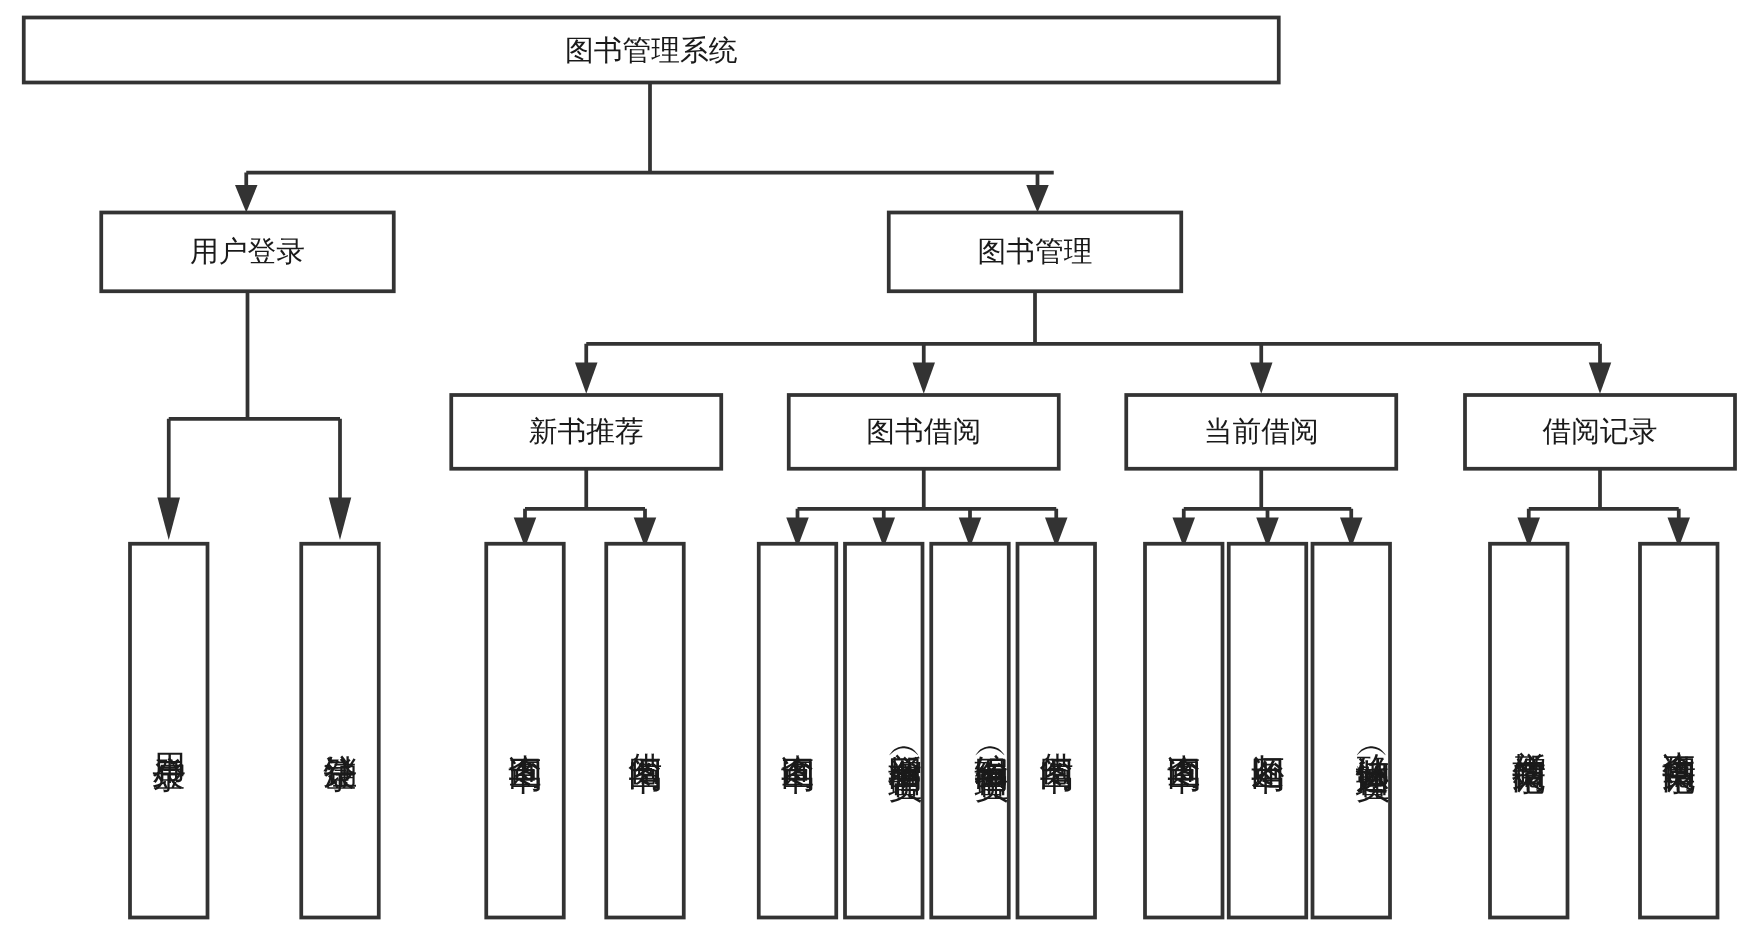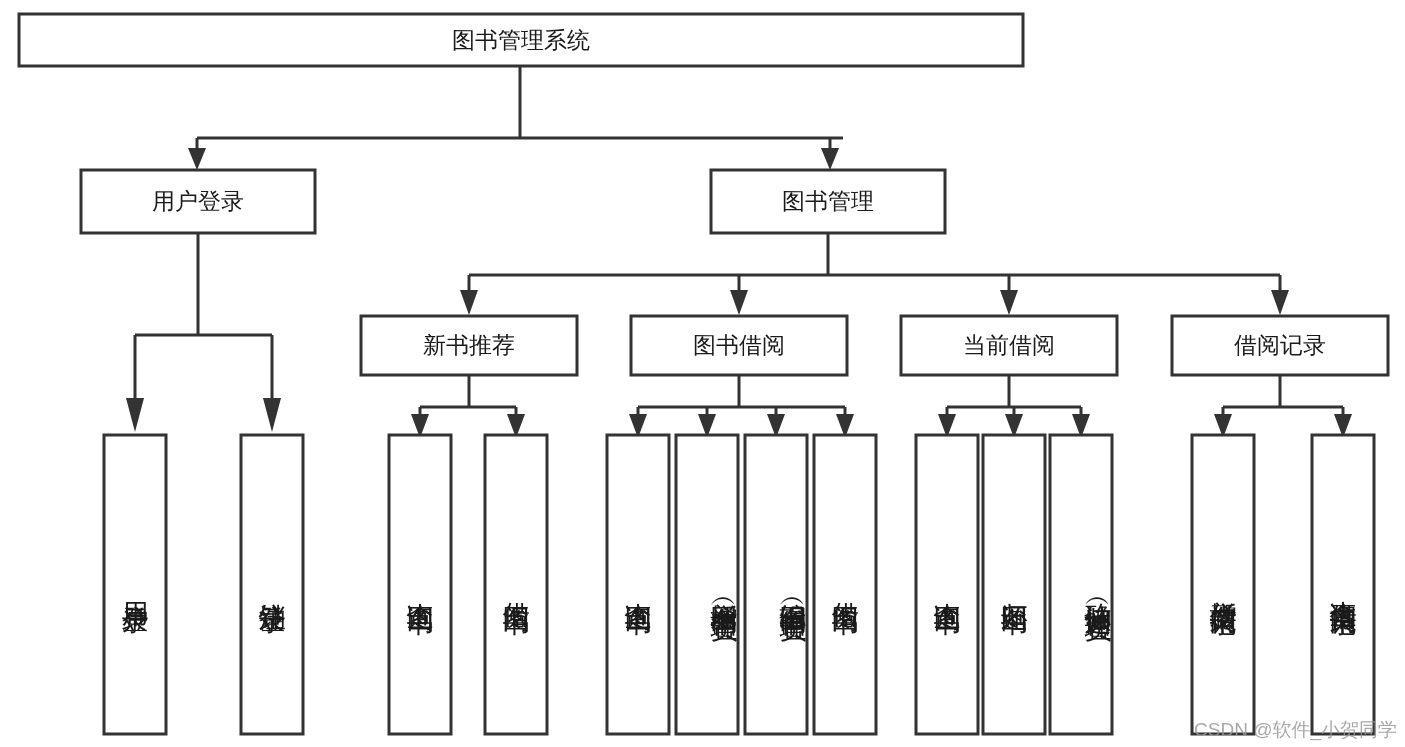--- a/index.html
+++ b/index.html
@@ -204,15 +204,14 @@
   <div class="leaf-label" style="left:607px; top:435px; width:62px; height:299px;">查询图书</div>
   <div class="leaf-label" style="left:676px; top:435px; width:62px; height:299px; align-items:flex-start; padding-top:10px; box-sizing:border-box;">新增图书（管理员）</div>
   <div class="leaf-label" style="left:745px; top:435px; width:62px; height:299px; align-items:flex-start; padding-top:10px; box-sizing:border-box;">编辑图书（管理员）</div>
   <div class="leaf-label" style="left:814px; top:435px; width:62px; height:299px;">借阅图书</div>
   <div class="leaf-label" style="left:916px; top:435px; width:62px; height:299px;">查询图书</div>
   <div class="leaf-label" style="left:983px; top:435px; width:62px; height:299px;">归还图书</div>
   <div class="leaf-label" style="left:1050px; top:435px; width:62px; height:299px; align-items:flex-start; padding-top:10px; box-sizing:border-box;">确认归还（管理员）</div>
   <div class="leaf-label" style="left:1192px; top:435px; width:62px; height:299px;">新增借阅记录</div>
   <div class="leaf-label" style="left:1312px; top:435px; width:62px; height:299px;">查询借阅记录</div>
 
-  <div class="watermark">CSDN @软件_小贺同学</div>
 
 </div>
 
 </body></html>

